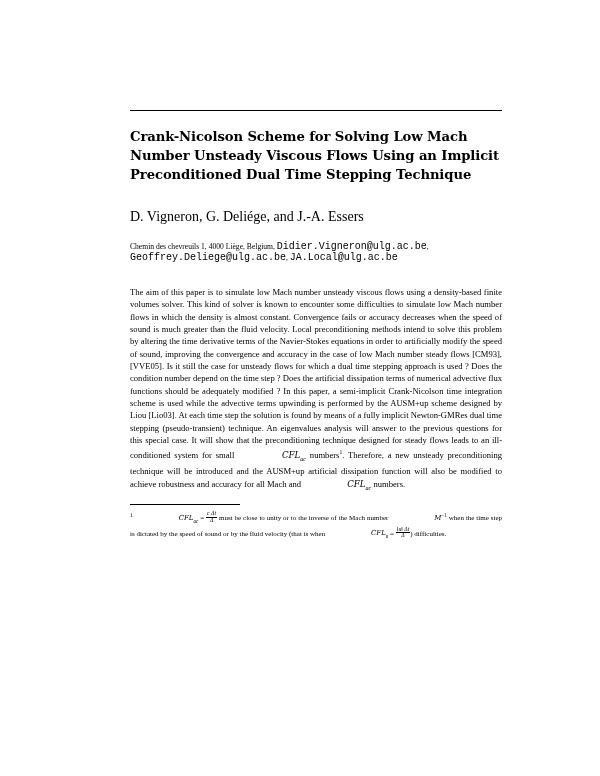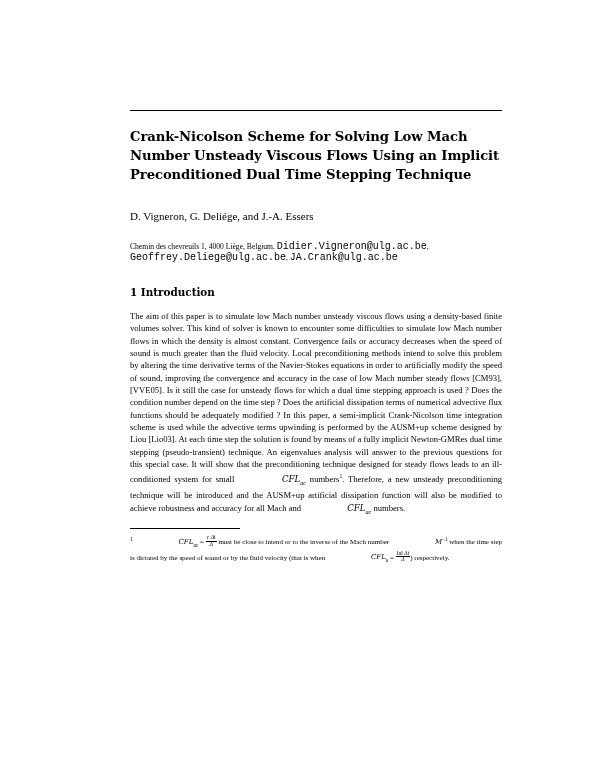--- a/index.html
+++ b/index.html
@@ -30,21 +30,21 @@
   .title {
     font-family: "DejaVu Serif", serif;
     font-weight: bold;
     font-size: 13.2px;
     line-height: 19px;
     letter-spacing: -0.1px;
     margin: 0 0 26px 0;
     color: #000;
   }
   .authors {
-    font-size: 11px;
+    font-size: 14px;
     line-height: 13px;
     margin: 0 0 18px 0;
   }
   .affiliation {
     font-size: 7.6px;
     line-height: 11.4px;
     margin: 0 0 22px 0;
   }
   .affiliation .mono {
     font-family: "Liberation Mono", monospace;
@@ -126,38 +126,34 @@
 
   <p class="authors">D. Vigneron, G. Deliége, and J.-A. Essers</p>
 
   <div class="affiliation">
     <div>
       <span>Chemin des chevreuils 1, 4000 Liège, Belgium,</span>
       <span class="mono">Didier.Vigneron@ulg.ac.be</span><span>,</span>
     </div>
     <div>
       <span class="mono">Geoffrey.Deliege@ulg.ac.be</span><span>,</span>
-      <span class="mono">JA.Crank@ulg.ac.be</span>
+      <span class="mono">JA.Local@ulg.ac.be</span>
     </div>
   </div>
 
-  <h2 class="section-head">
-    <span>1</span>
-    <span>Introduction</span>
-  </h2>
 
   <p class="body-text">
     <span>The aim of this paper is to simulate low Mach number unsteady viscous flows using a density-based finite volumes solver. This kind of solver is known to encounter some difficulties to simulate low Mach number flows in which the density is almost constant. Convergence fails or accuracy decreases when the speed of sound is much greater than the fluid velocity. Local preconditioning methods intend to solve this problem by altering the time derivative terms of the Navier-Stokes equations in order to artificially modify the speed of sound, improving the convergence and accuracy in the case of low Mach number steady flows [CM93], [VVE05]. Is it still the case for unsteady flows for which a dual time stepping approach is used ? Does the condition number depend on the time step ? Does the artificial dissipation terms of numerical advective flux functions should be adequately modified ? In this paper, a semi-implicit Crank-Nicolson time integration scheme is used while the advective terms upwinding is performed by the AUSM+up scheme designed by Liou [Lio03]. At each time step the solution is found by means of a fully implicit Newton-GMRes dual time stepping (pseudo-transient) technique. An eigenvalues analysis will answer to the previous questions for this special case. It will show that the preconditioning technique designed for steady flows leads to an ill-conditioned system for small </span><span class="math">CFL</span><span class="sub">ac</span><span> numbers</span><sup class="ref">1</sup><span>. Therefore, a new unsteady preconditioning technique will be introduced and the AUSM+up artificial dissipation function will also be modified to achieve robustness and accuracy for all Mach and </span><span class="math">CFL</span><span class="sub">ac</span><span> numbers.</span>
   </p>
 
   <hr class="footnote-sep">
 
   <p class="footnote">
     <span class="fn-mark">1</span>
     <span class="math">CFL</span><span class="sub">ac</span>
     =
-    <span class="frac"><span class="num">c Δt</span><span class="den">Δ</span></span><span> must be close to intend or to the inverse of the Mach number </span><span class="math">M</span><span class="sup">−1</span>
+    <span class="frac"><span class="num">c Δt</span><span class="den">Δ</span></span><span> must be close to unity or to the inverse of the Mach number </span><span class="math">M</span><span class="sup">−1</span>
     <span>when the time step is dictated by the speed of sound or by the fluid velocity (that is when </span><span class="math">CFL</span><span class="sub">u</span>
     =
-    <span class="frac"><span class="num">‖u‖ Δt</span><span class="den">Δ</span></span><span>) respectively.</span>
+    <span class="frac"><span class="num">‖u‖ Δt</span><span class="den">Δ</span></span><span>) difficulties.</span>
   </p>
 
 </div>
 
 </body></html>

